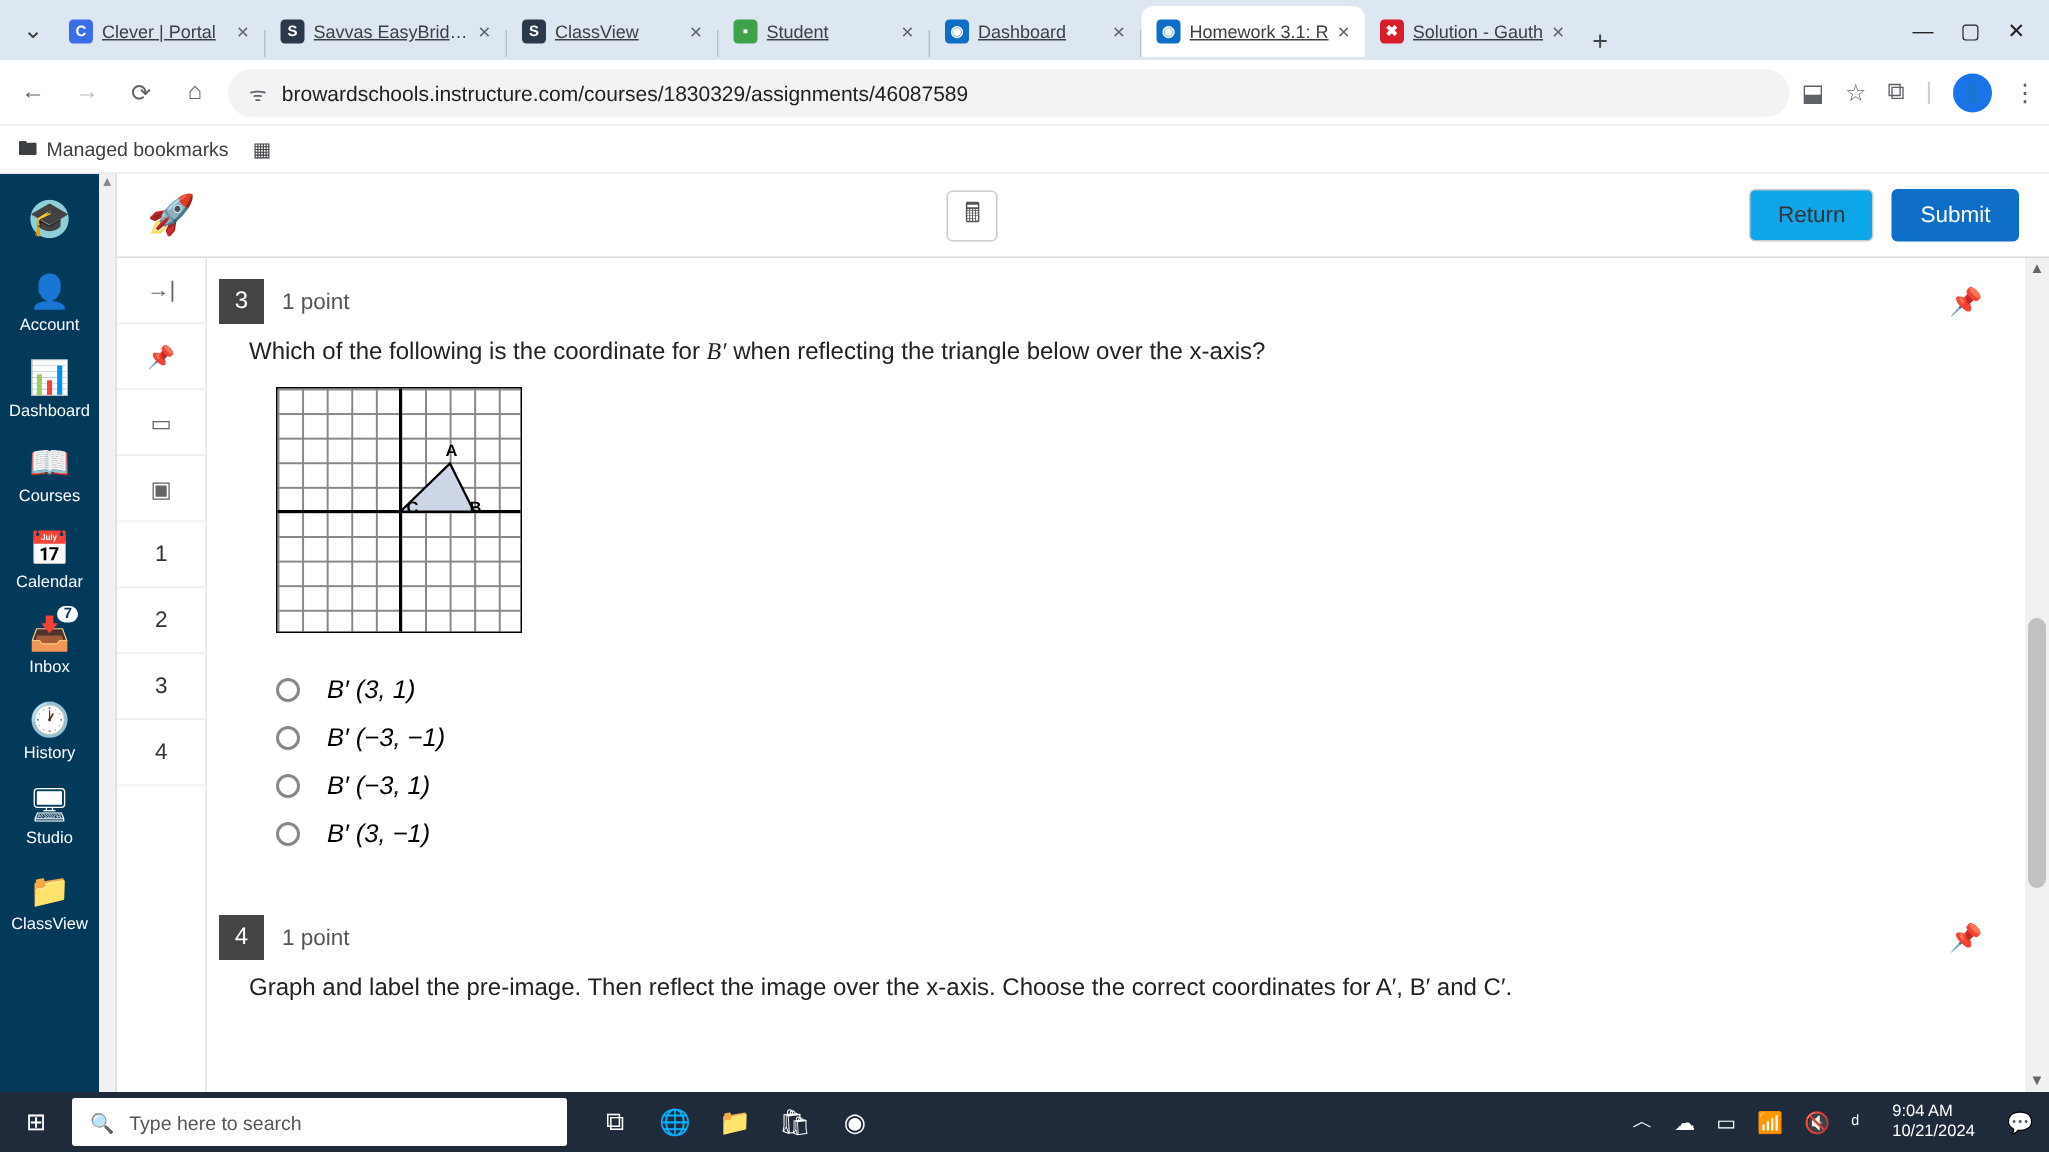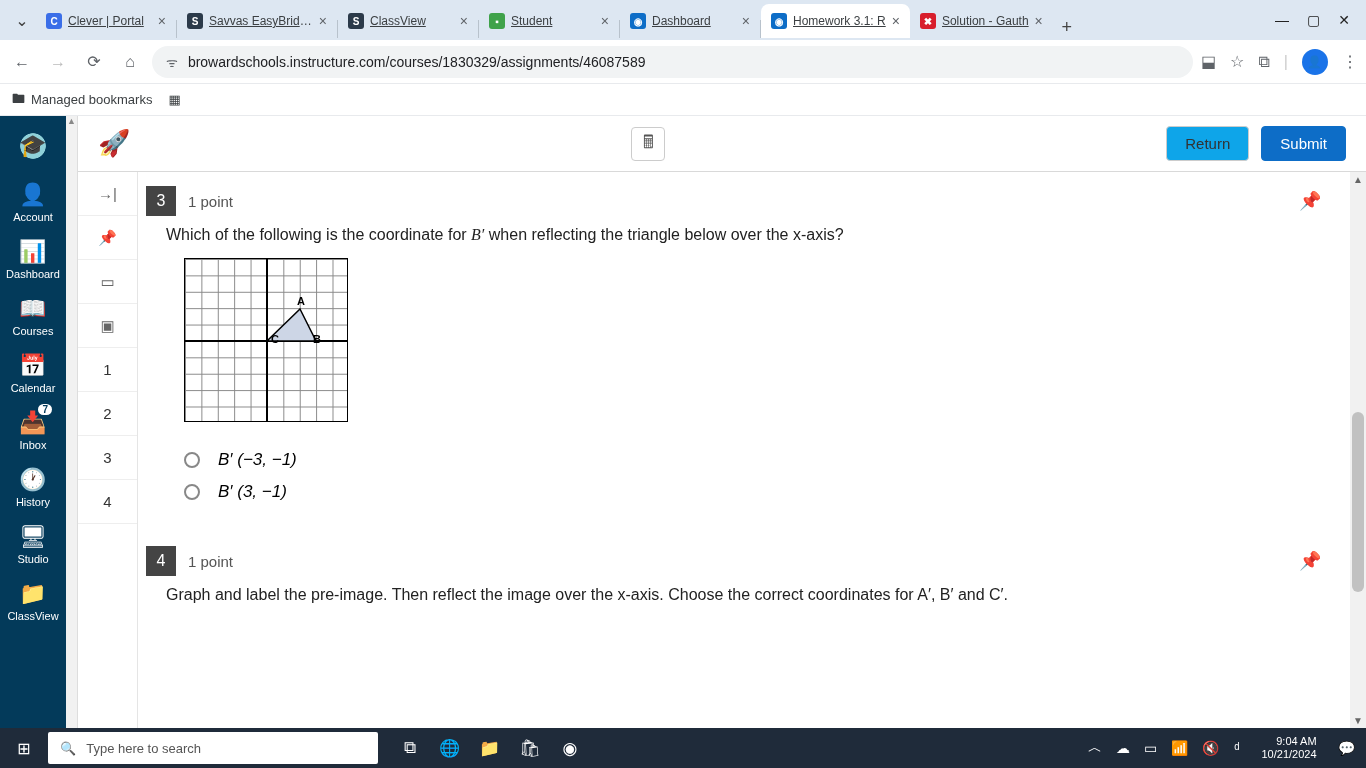--- a/index.html
+++ b/index.html
@@ -81,21 +81,21 @@
 .opt .math-i { font-style: italic; }
 
 
 .taskbar { height: 40px; background: #1f2b3a; display: flex; align-items: center; color: #fff; font-size: 13px; }
 .start { width: 48px; text-align: center; font-size: 16px; cursor: pointer; }
 .search-box { background: #fff; color: #555; height: 32px; width: 330px; display: flex; align-items: center; padding: 0 12px; gap: 10px; border-radius: 2px; margin-right: 8px; }
 .task-icons { display: flex; gap: 8px; padding: 0 8px; }
 .task-icons span { width: 32px; text-align: center; cursor: pointer; font-size: 17px; }
 .tray { margin-left: auto; display: flex; align-items: center; gap: 14px; padding: 0 10px; }
 .tray span { cursor: pointer; font-size: 14px; }
-.clock { text-align: right; font-size: 11px; line-height: 13px; padding: 0 8px; }
+.clock { text-align: left; font-size: 11px; line-height: 13px; padding: 0 8px; }
 </style>
 </head>
 <body>
 
 <div class="browser-top">
   <div class="tab-ctrl">⌄</div>
   <div class="tabs">
     <div class="tab">
         <div class="tab-favicon" style="background:#3a6ee8">C</div>
         <span class="tab-title">Clever | Portal</span>
@@ -256,21 +256,29 @@
               <polygon points="115,50 131,82 82,82" fill="#cdd6e6" stroke="#000" stroke-width="1.5"></polygon>
             </svg>
             <span class="pt-label" style="left:112px; top:36px">A</span>
             <span class="pt-label" style="left:128px; top:74px">B</span>
             <span class="pt-label" style="left:86px; top:74px">C</span>
           </div>
 
           <div class="options">
             <div class="opt">
                 <span class="radio"></span>
+                <span class="math-i">B′ (3, 1)</span>
+              </div>
+            <div class="opt">
+                <span class="radio"></span>
                 <span class="math-i">B′ (−3, −1)</span>
+              </div>
+            <div class="opt">
+                <span class="radio"></span>
+                <span class="math-i">B′ (−3, 1)</span>
               </div>
             <div class="opt">
                 <span class="radio"></span>
                 <span class="math-i">B′ (3, −1)</span>
               </div>
           </div>
         </div>
 
         <div class="question-block" style="margin-top:38px">
           <div class="q-header">

